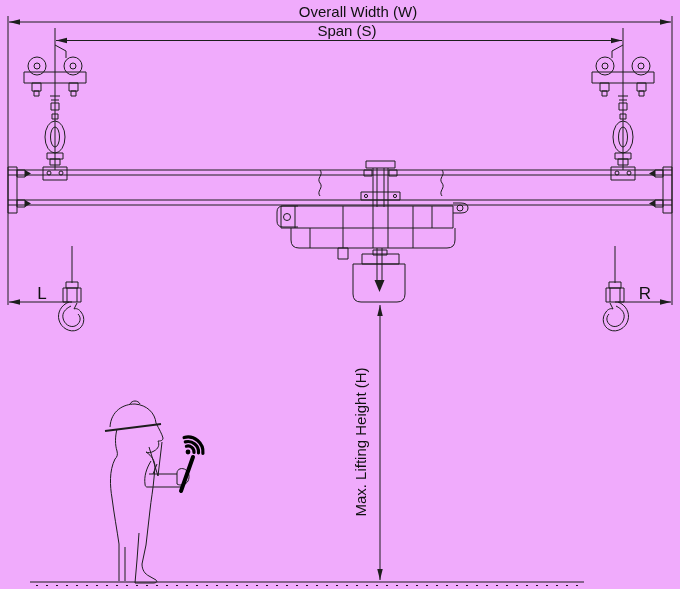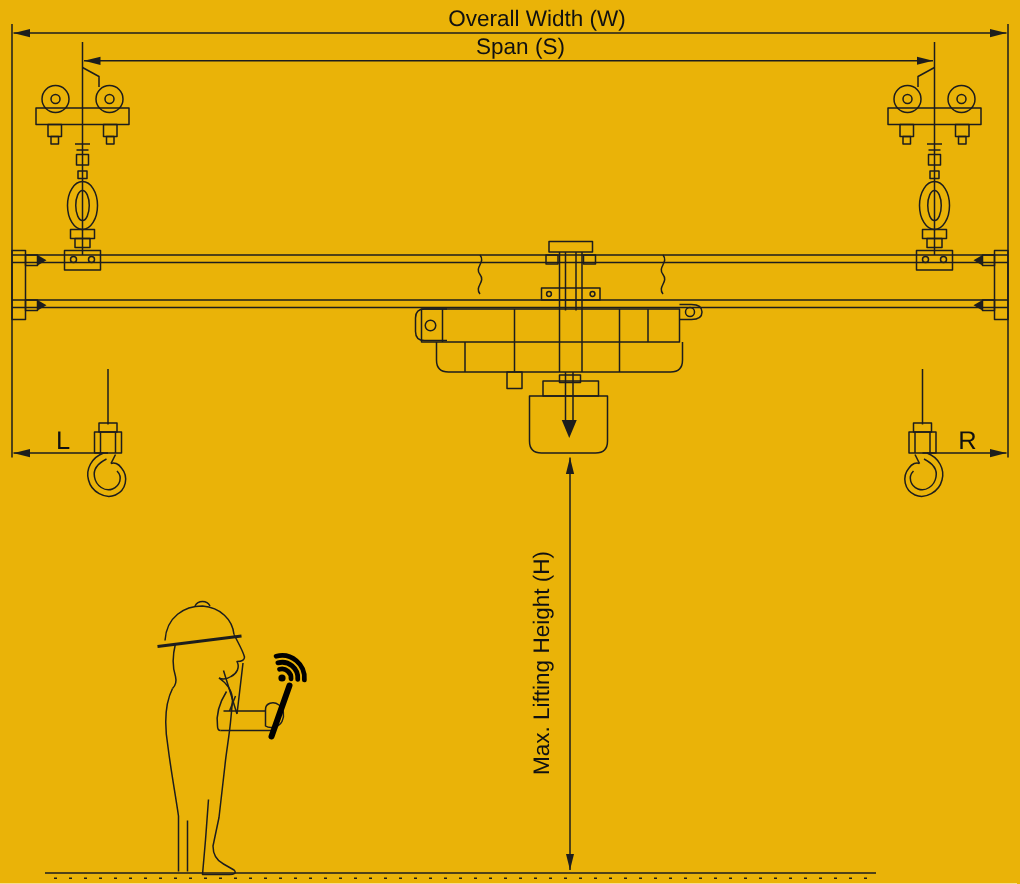--- a/index.html
+++ b/index.html
@@ -1,16 +1,16 @@
 <!DOCTYPE html>
 <html><head>
 <meta charset="utf-8">
 <style>
   html,body{margin:0;padding:0;background:#ffffff;}
-  .stage{position:relative;width:680px;height:589px;background:#eab308;overflow:hidden;
+  .stage{position:relative;width:680px;height:589px;background:#f0abfc;overflow:hidden;
          font-family:"Liberation Sans",sans-serif;}
   svg{display:block;}
   .ln{stroke:#1d1d1d;fill:none;stroke-width:1;stroke-linecap:butt;stroke-linejoin:round;}
   .thick{stroke-width:2;}
   .solid{fill:#1d1d1d;stroke:none;}
   .sig{stroke:#000000;fill:none;stroke-width:3.2;stroke-linecap:round;}
   text{font-family:"Liberation Sans",sans-serif;fill:#111111;}
   .dimtxt{font-size:15px;}
   .lrtxt{font-size:17px;}
 </style>

